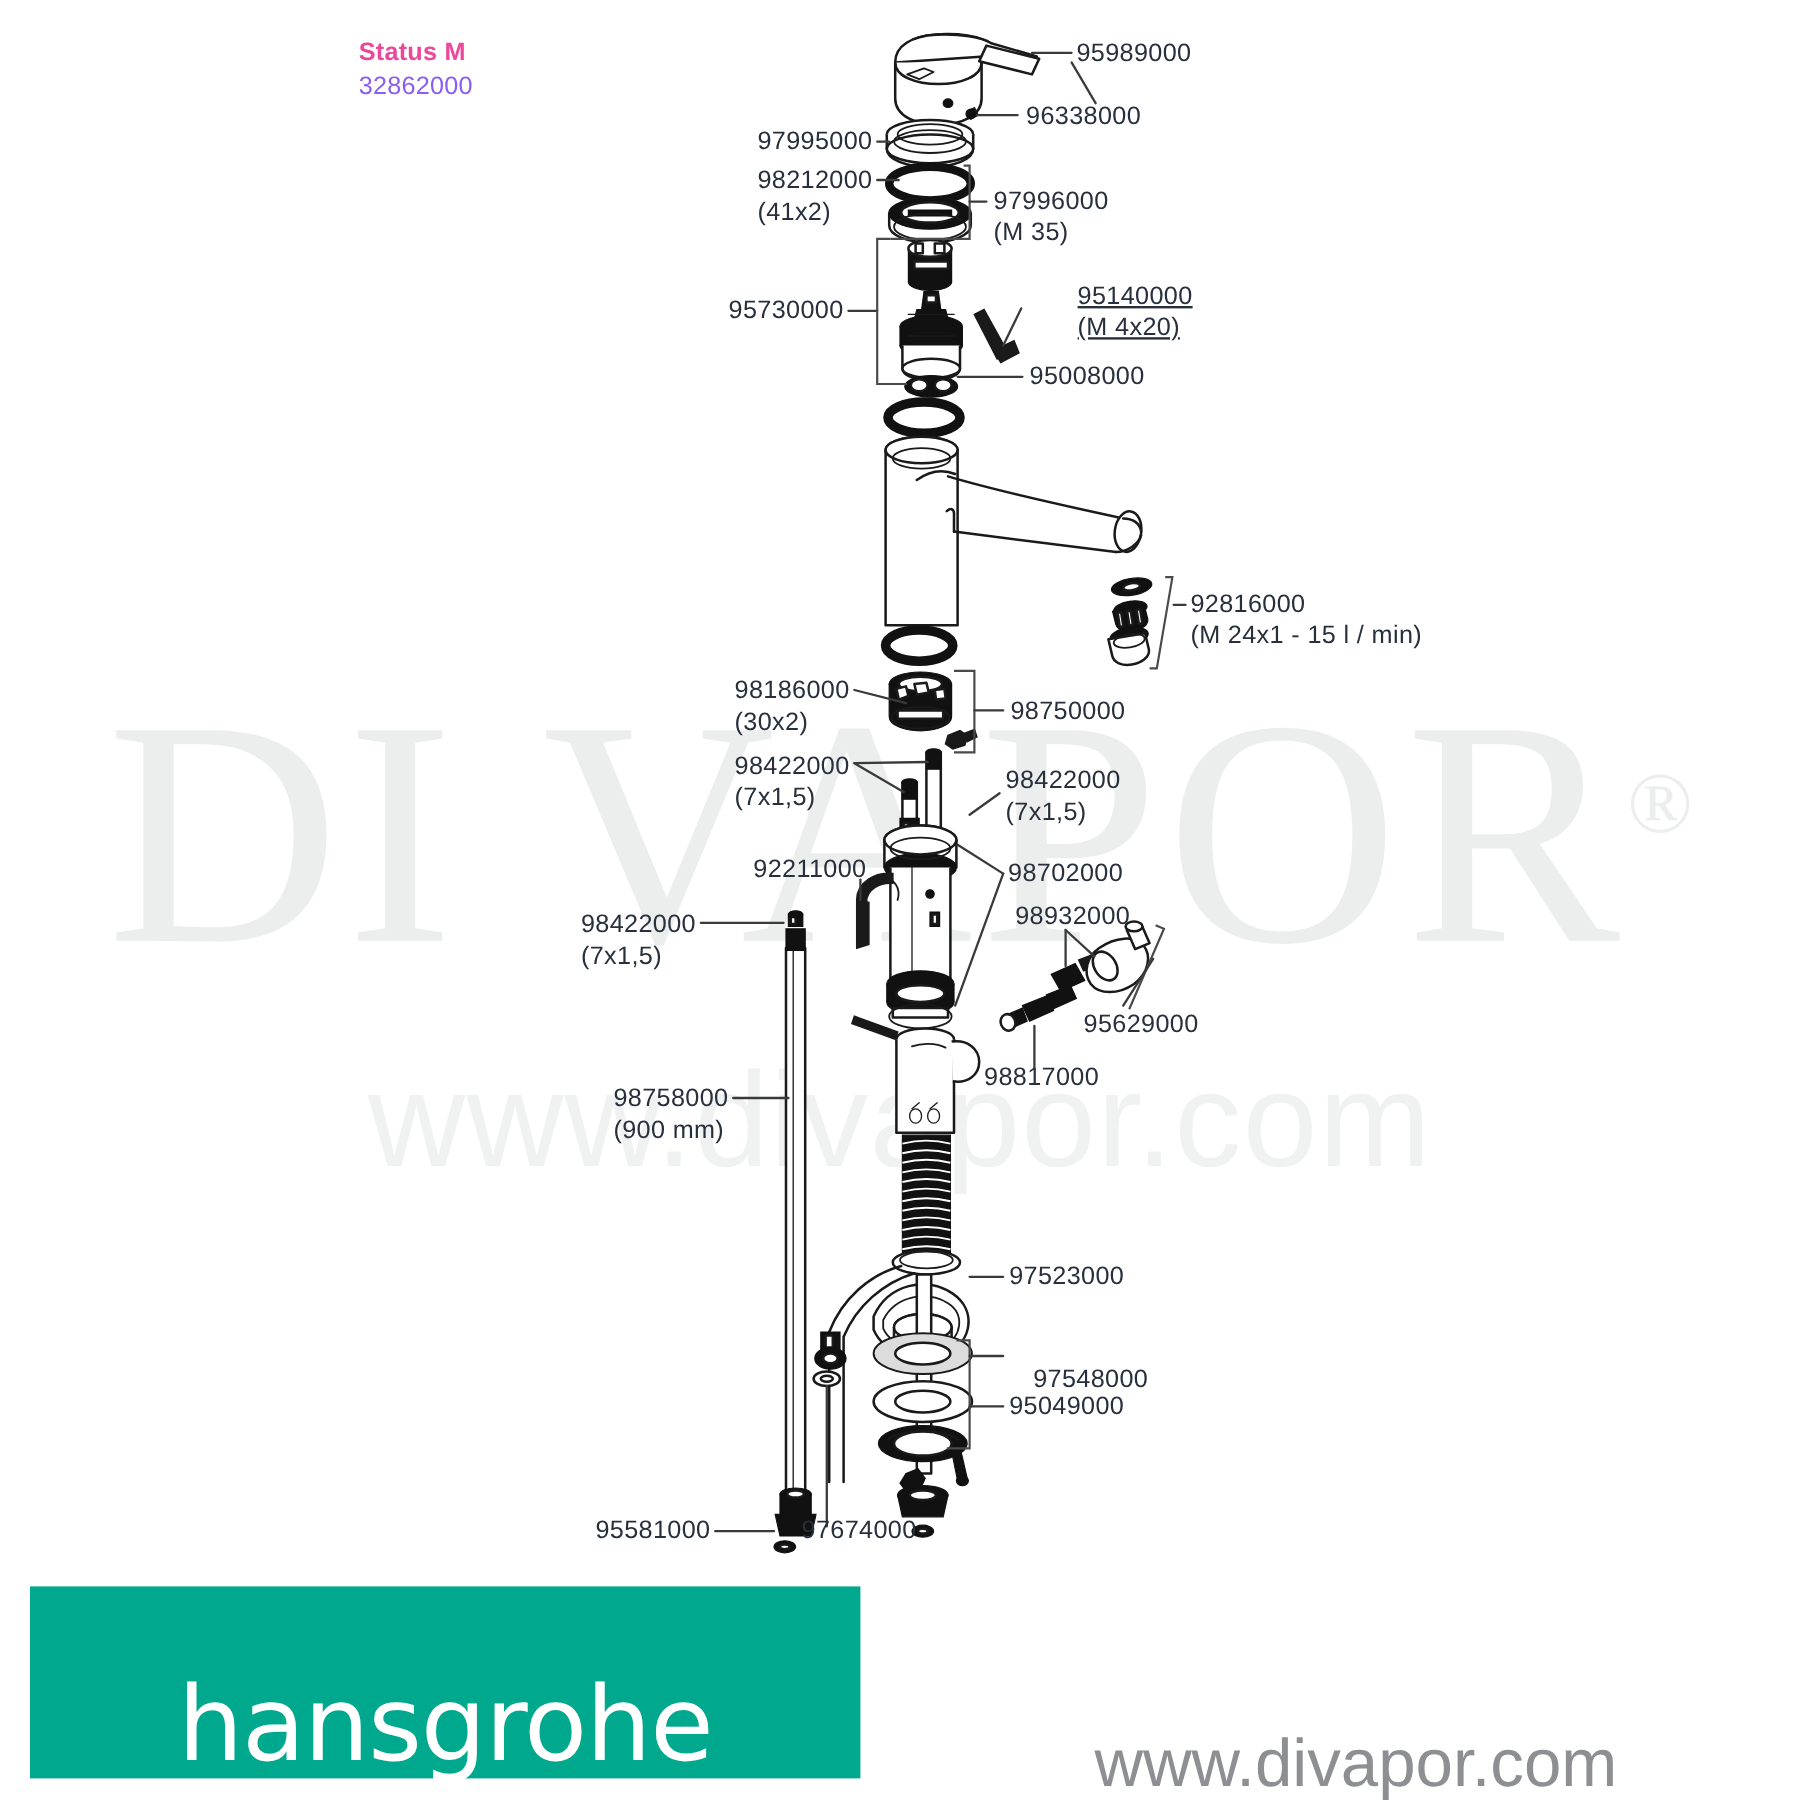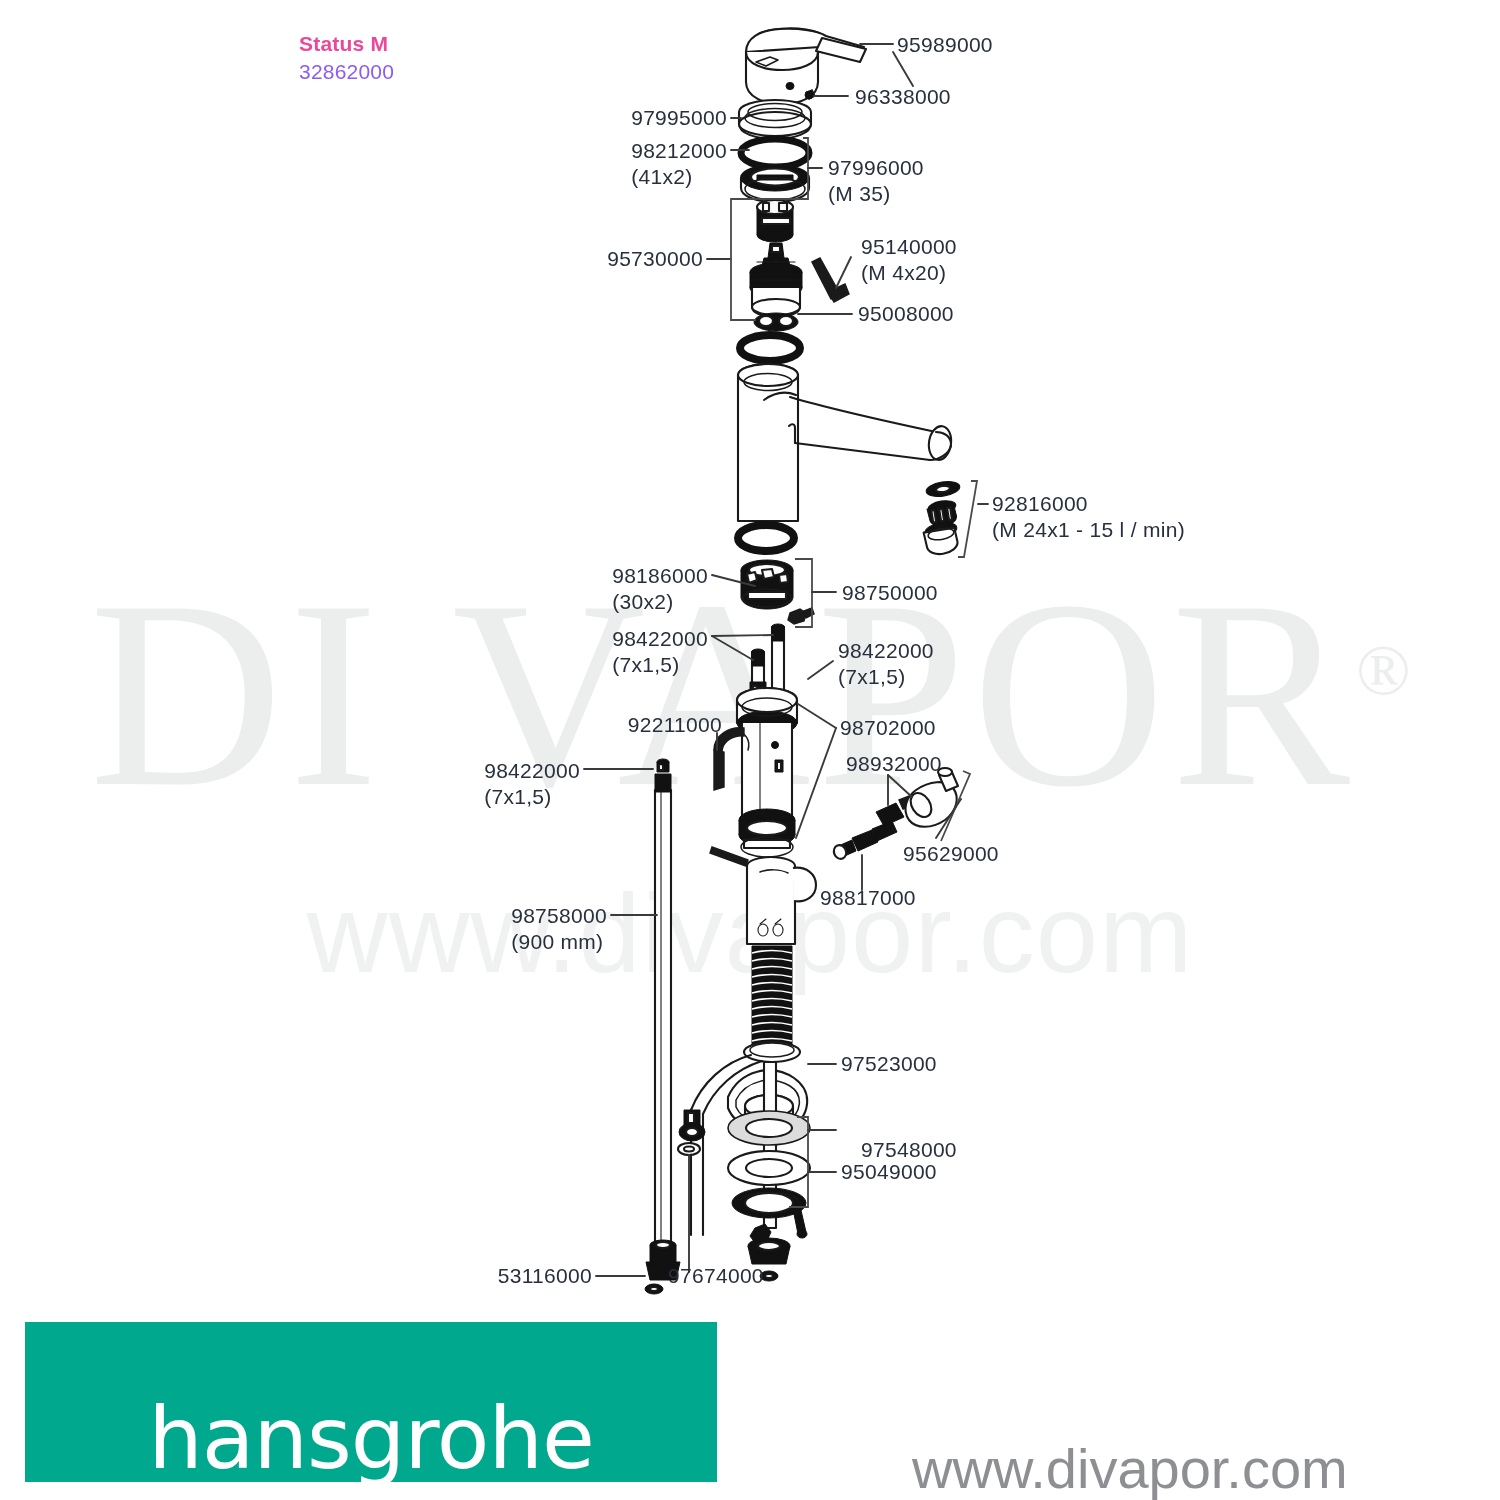--- a/index.html
+++ b/index.html
@@ -489,21 +489,21 @@
   <span class="sub">(41x2)</span>
 </div>
 
 <div class="lbl" style="left:828px;top:155px;">
   <span>97996000</span>
   <span class="sub">(M 35)</span>
 </div>
 
 <div class="lbl r" style="left:703px;top:246px;transform:translateX(-100%);"><span>95730000</span></div>
 
-<div class="lbl" style="left:861px;top:234px;">
+<div class="lbl" style="left:898px;top:234px;text-decoration:underline;">
   <span>95140000</span>
   <span class="sub">(M 4x20)</span>
 </div>
 
 <div class="lbl" style="left:858px;top:301px;"><span>95008000</span></div>
 
 <div class="lbl" style="left:992px;top:491px;">
   <span>92816000</span>
   <span class="sub">(M 24x1 - 15 l / min)</span>
 </div>
@@ -544,21 +544,21 @@
   <span>98758000</span>
   <span class="sub">(900 mm)</span>
 </div>
 
 <div class="lbl" style="left:841px;top:1051px;"><span>97523000</span></div>
 
 <div class="lbl" style="left:861px;top:1117px;margin-top:20px;"><span>97548000</span></div>
 
 <div class="lbl" style="left:841px;top:1159px;"><span>95049000</span></div>
 
-<div class="lbl r" style="left:592px;top:1263px;transform:translateX(-100%);"><span>53116000</span></div>
+<div class="lbl r" style="left:592px;top:1263px;transform:translateX(-100%);"><span>95581000</span></div>
 
 <div class="lbl" style="left:668px;top:1263px;"><span>97674000</span></div>
 
 <div id="footer">
   <div id="hg-logo">
     <div class="hg-text">hansgrohe</div>
   </div>
   <div id="dv-logo">
     <div class="dv-sub">www.divapor.com</div>
   </div>

